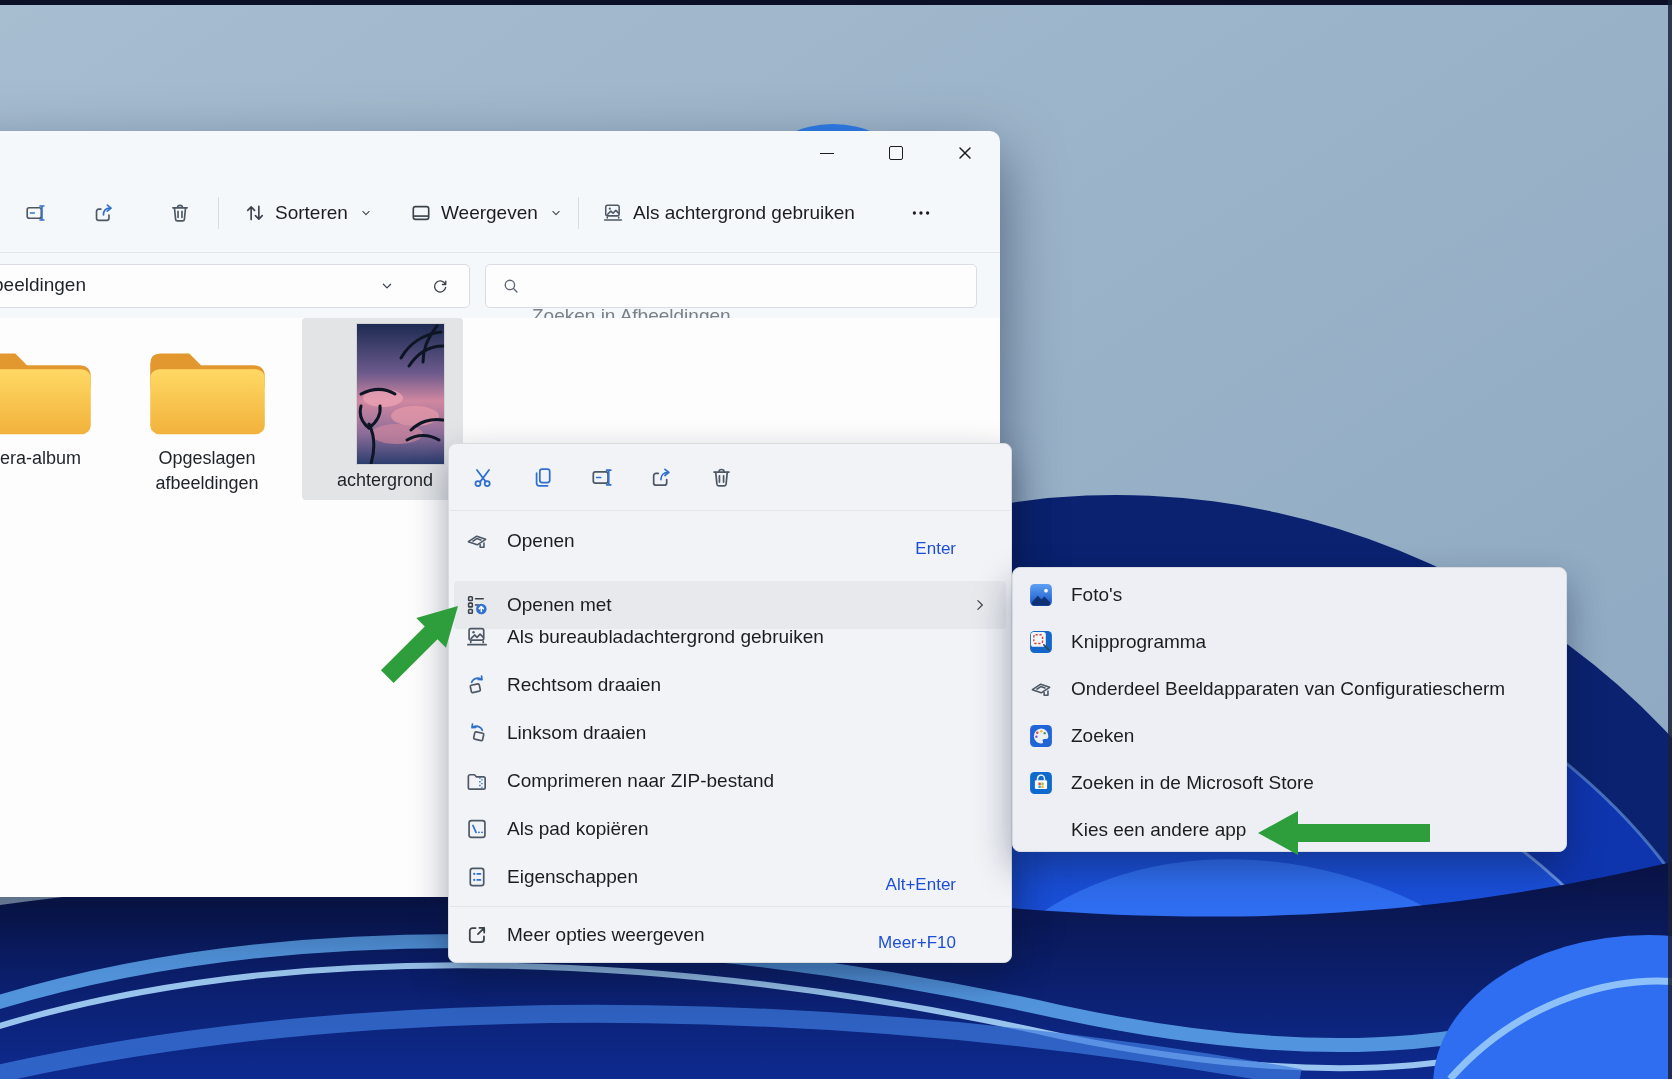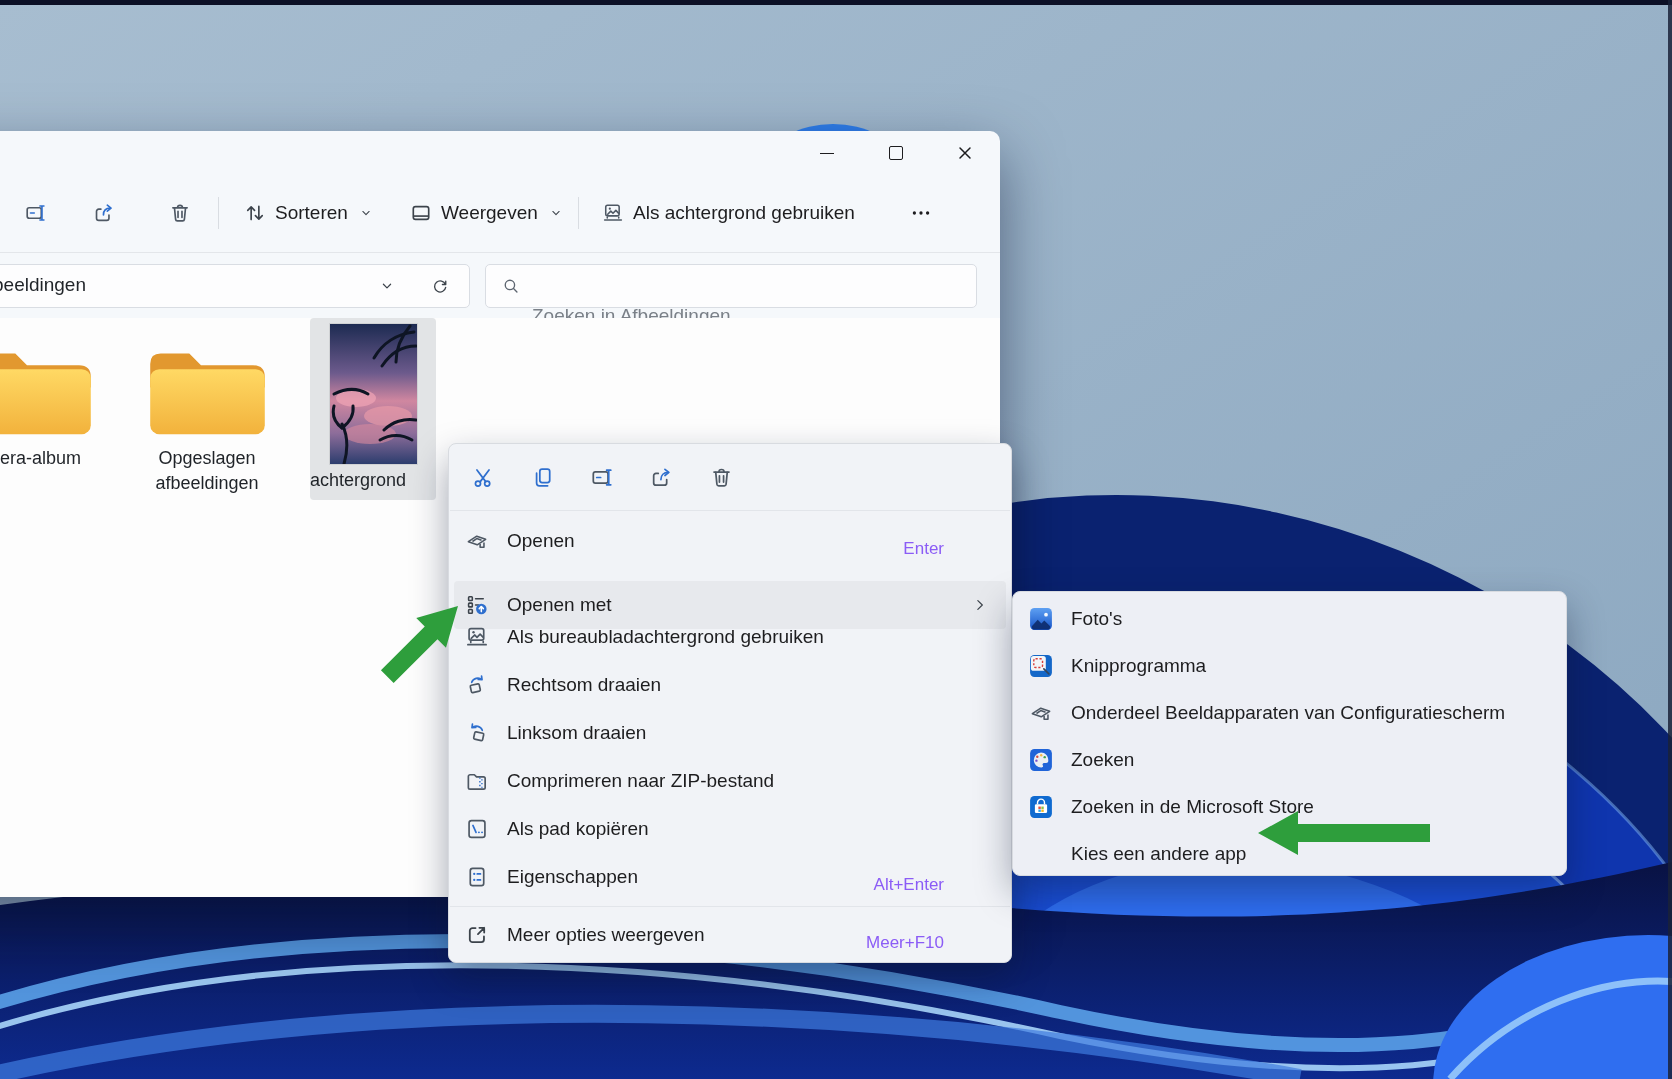--- a/index.html
+++ b/index.html
@@ -37,47 +37,47 @@
   #searchfield{left:555px;width:490px;}
   #search-icon{left:16px;top:12px;}
   #searchinput{left:44px;top:1px;width:420px;height:38px;border:0;outline:0;background:transparent;
     font-size:19px;font-family:inherit;color:#1f2328;margin-top:30px;}
   #searchinput::placeholder{color:#7a8088;}
 
   #filearea{left:0;top:187px;width:100%;height:579px;background:#fdfdfd;border-bottom-left-radius:10px;border-bottom-right-radius:10px;}
   .fitem{top:8px;width:130px;text-align:center;}
   .flabel{font-size:18px;line-height:25px;color:#1f2328;}
   #item-folder1{left:38px;} #item-folder2{left:212px;}
-  #item-image{left:380px;width:126px;height:182px;background:#e2e4e6;border-radius:4px;}
+  #item-image{left:372px;width:126px;height:182px;background:#e2e4e6;border-radius:4px;padding-left:35px;}
   .foldersvg{width:125px;height:100px;margin:14px auto 6px;}
   #thumb{margin:6px auto 4px;width:87px;height:140px;box-shadow:0 0 0 1px rgba(0,0,0,.08);}
 
   
   #ctxmenu{left:448px;top:443px;width:564px;height:520px;background:#f1f3f7;border:1px solid #d8dbe0;
     border-radius:8px;box-shadow:0 16px 36px rgba(10,20,50,.38);z-index:20;box-sizing:border-box;}
   #qa-row{left:0;top:0;width:100%;height:66px;}
   .qabtn{top:11px;width:44px;height:44px;display:flex;align-items:center;justify-content:center;border-radius:5px;}
   .qa-i{width:23px;height:23px;}
   #qa-cut{left:12px;} #qa-copy{left:72px;} #qa-rename{left:131px;} #qa-share{left:190px;} #qa-trash{left:250px;}
   .msep{left:1px;width:calc(100% - 2px);height:1px;background:#e2e5ea;}
   .mrow{left:5px;width:552px;height:48px;border-radius:4px;display:flex;align-items:center;}
   .mrow.hl{background:#e7e9ed;}
   .mico{width:24px;height:24px;margin:0 18px 0 11px;flex:0 0 auto;}
   .mico svg{width:24px;height:24px;}
   .mlabel{font-size:19px;color:#1d1d1f;white-space:nowrap;}
-  .mshort{position:absolute;right:62px;font-size:17px;color:#8b5cf6;margin-top:16px;}
+  .mshort{position:absolute;right:50px;font-size:17px;color:#1d4ed8;margin-top:16px;}
   .subchev{position:absolute;right:18px;width:16px;height:16px;}
   #ctx-rows{left:0;top:73px;width:100%;}
   .ctxrow0{top:0px;} .ctxrow1{top:64px;text-align:right;} .ctxrow2{top:96px;} .ctxrow3{top:144px;}
   .ctxrow4{top:192px;} .ctxrow5{top:240px;} .ctxrow6{top:288px;} .ctxrow7{top:336px;}
   #footer-row{left:5px;top:468px;width:552px;height:46px;border-radius:4px;display:flex;align-items:center;}
 
   
   #submenu{left:1012px;top:567px;width:555px;height:285px;background:#edeff5;border:1px solid #d8dbe0;
-    border-radius:8px;box-shadow:0 16px 36px rgba(10,20,50,.38);z-index:25;box-sizing:border-box;margin-top:24px;}
+    border-radius:8px;box-shadow:0 16px 36px rgba(10,20,50,.38);z-index:25;box-sizing:border-box;}
   .srow{left:4px;width:545px;height:47px;border-radius:4px;display:flex;align-items:center;}
   .sico{width:24px;height:24px;margin:0 18px 0 12px;flex:0 0 auto;}
   .sico svg{width:24px;height:24px;}
   .srow0{top:3px;} .srow1{top:50px;} .srow2{top:97px;} .srow3{top:144px;} .srow4{top:191px;} .srow5{top:238px;}
 
   #arrows{left:0;top:0;width:1672px;height:1079px;z-index:40;pointer-events:none;}
 </style>
 </head>
 <body>
 

